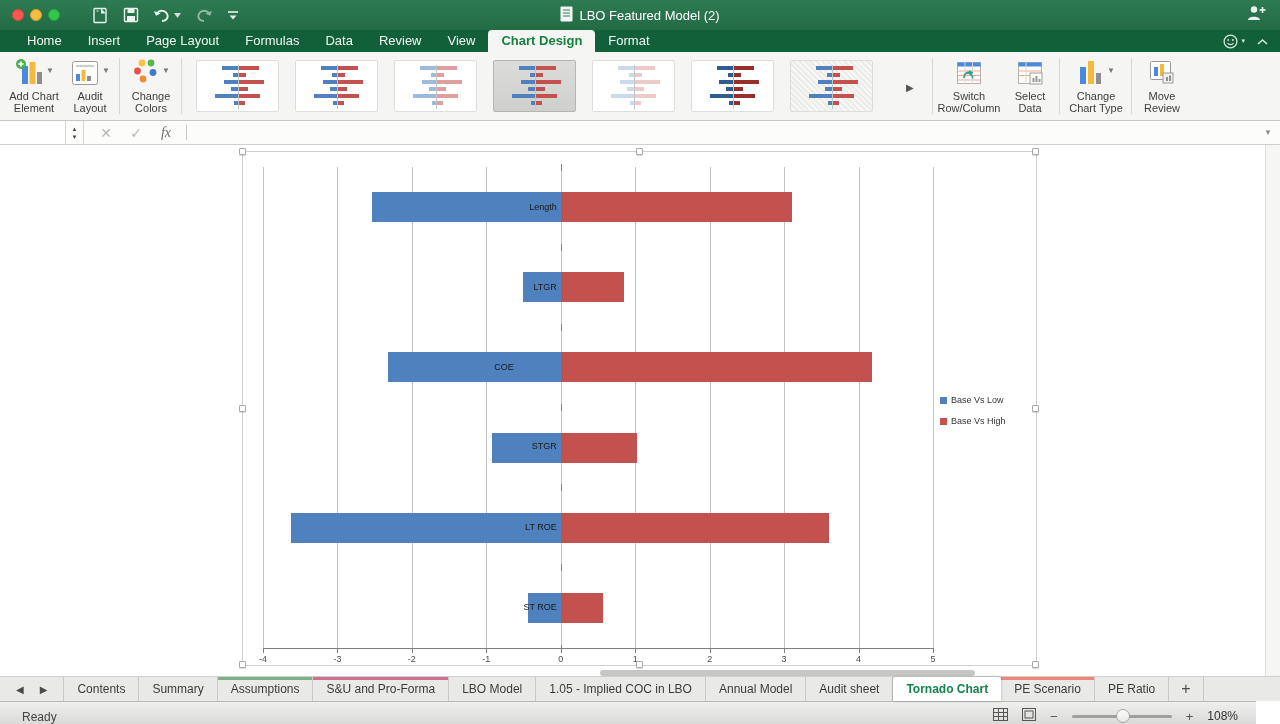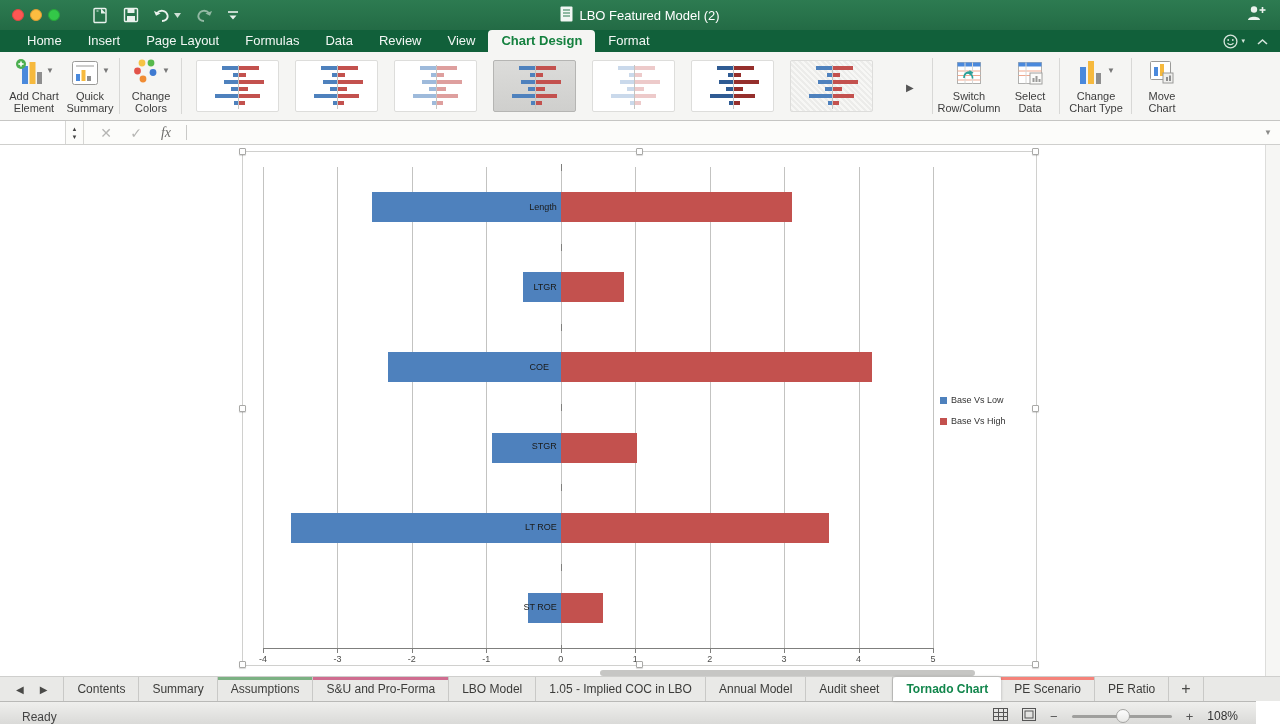--- a/index.html
+++ b/index.html
@@ -200,21 +200,21 @@
     <div class="ric">
         <span><svg width="30" height="30" viewBox="0 0 30 30">
             <rect x="2.5" y="3.5" width="25" height="23" rx="2" fill="#fff" stroke="#9a9a98"></rect>
             <line x1="6" y1="8" x2="24" y2="8" stroke="#c0c0be" stroke-width="1.6"></line>
             <rect x="6" y="16" width="4" height="7" fill="#4a89dc"></rect>
             <rect x="11.5" y="12" width="4" height="11" fill="#f6b93d"></rect>
             <rect x="17" y="18" width="4" height="5" fill="#8e8e8e"></rect>
           </svg></span>
         <span class="rcaret">▼</span>
       </div>
-    <div class="rlab">Quick Summary</div>
+    <div class="rlab">Audit Layout</div>
   </div>
   <div class="rsep" style="left:119px;"></div>
   <div class="rbtn" style="left:124px;width:54px;">
     <div class="ric">
         <span><svg width="28" height="28" viewBox="0 0 28 28">
             <circle cx="10" cy="5" r="3.4" fill="#f6c344"></circle>
             <circle cx="19" cy="5" r="3.4" fill="#57b94c"></circle>
             <circle cx="5.5" cy="13" r="3.4" fill="#e25349"></circle>
             <circle cx="21" cy="14.5" r="3.4" fill="#3f7ad1"></circle>
             <circle cx="11" cy="21" r="3.4" fill="#f08c33"></circle>
@@ -383,21 +383,21 @@
     <div class="ric">
         <span><svg width="30" height="30" viewBox="0 0 30 30">
             <rect x="3.5" y="3.5" width="20" height="18" rx="1" fill="#fff" stroke="#9a9a98"></rect>
             <rect x="7" y="9" width="4" height="9" fill="#4a89dc"></rect>
             <rect x="13" y="6" width="4" height="12" fill="#f6b93d"></rect>
             <rect x="16" y="15" width="10" height="10" fill="#efefed" stroke="#9a9a98"></rect>
             <rect x="19" y="19" width="2" height="4" fill="#8e8e8e"></rect>
             <rect x="22" y="17.5" width="2" height="5.5" fill="#8e8e8e"></rect>
           </svg></span>
       </div>
-    <div class="rlab">Move Chart</div>
+    <div class="rlab">Move Review</div>
   </div>
 </div>
 
 <div class="fbar">
   <div class="namebox"></div>
   <div class="spinner">
       <span>▲</span>
       <span>▼</span>
     </div>
   <div class="fbtn" style="left:94px;">✕</div>
@@ -444,21 +444,21 @@
         <div class="xlab" style="left: 675px; top: 502px;">5</div>
         <div class="xaxis" style="left: 20px; top: 496px; width: 670px;"></div>
         <div class="bar" style="left: 129.433px; top: 40.0833px; width: 188.344px; background: rgb(78, 129, 189);"></div>
         <div class="bar" style="left: 317.778px; top: 40.0833px; width: 230.778px; background: rgb(195, 81, 78);"></div>
         <div class="catlab" style="left: 243.778px; top: 49.5833px;">Length</div>
         <div class="bar" style="left: 279.811px; top: 120.25px; width: 37.9667px; background: rgb(78, 129, 189);"></div>
         <div class="bar" style="left: 317.778px; top: 120.25px; width: 63.2778px; background: rgb(195, 81, 78);"></div>
         <div class="catlab" style="left: 243.778px; top: 129.75px;">LTGR</div>
         <div class="bar" style="left: 145.067px; top: 200.417px; width: 172.711px; background: rgb(78, 129, 189);"></div>
         <div class="bar" style="left: 317.778px; top: 200.417px; width: 311.178px; background: rgb(195, 81, 78);"></div>
-        <div class="catlab" style="left: 236px; top: 209.917px;">COE</div>
+        <div class="catlab" style="left: 226px; top: 209.917px; text-align: center;">COE</div>
         <div class="bar" style="left: 248.544px; top: 280.583px; width: 69.2333px; background: rgb(78, 129, 189);"></div>
         <div class="bar" style="left: 317.778px; top: 280.583px; width: 76.6778px; background: rgb(195, 81, 78);"></div>
         <div class="catlab" style="left: 243.778px; top: 289px;">STGR</div>
         <div class="bar" style="left: 47.5444px; top: 360.75px; width: 270.233px; background: rgb(78, 129, 189);"></div>
         <div class="bar" style="left: 317.778px; top: 360.75px; width: 268px; background: rgb(195, 81, 78);"></div>
         <div class="catlab" style="left: 243.778px; top: 370.25px;">LT ROE</div>
         <div class="bar" style="left: 285.022px; top: 440.917px; width: 32.7556px; background: rgb(78, 129, 189);"></div>
         <div class="bar" style="left: 317.778px; top: 440.917px; width: 42.4333px; background: rgb(195, 81, 78);"></div>
         <div class="catlab" style="left: 243.778px; top: 450.417px;">ST ROE</div>
         <div class="catdash" style="left: 317.778px; top: 11.5px;"></div>

